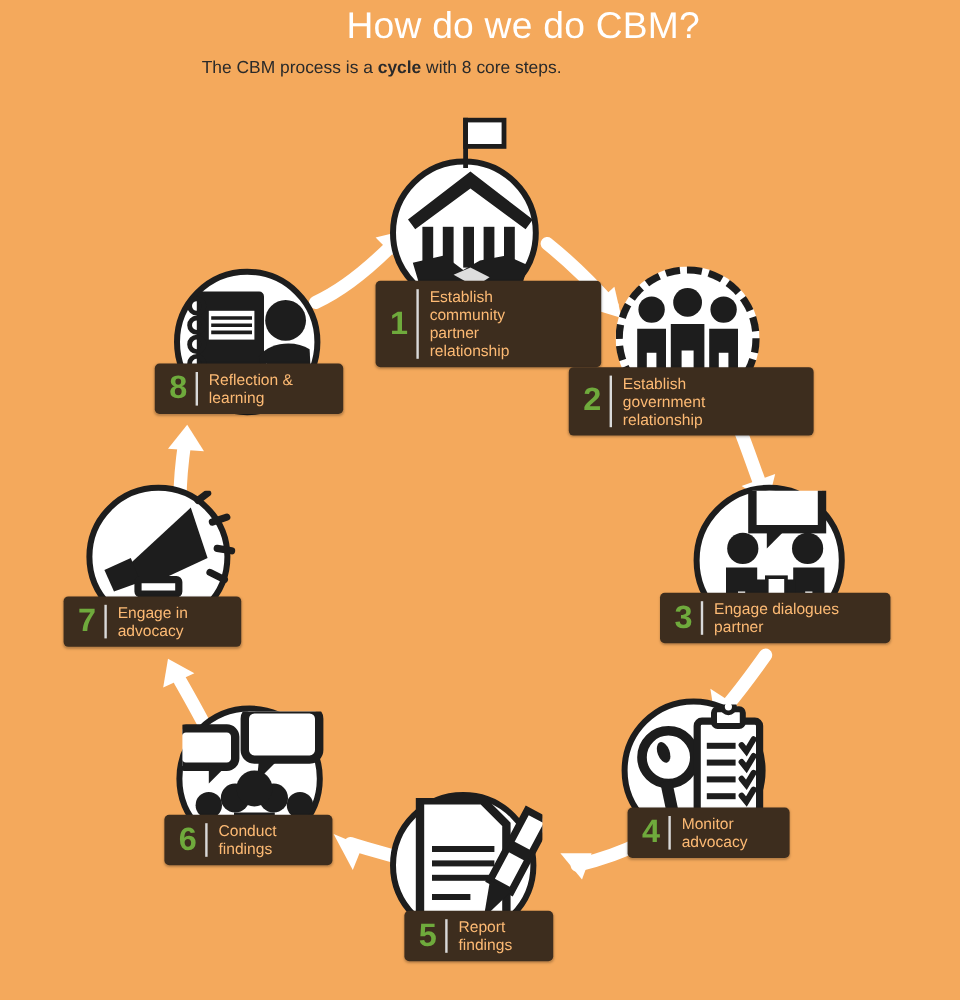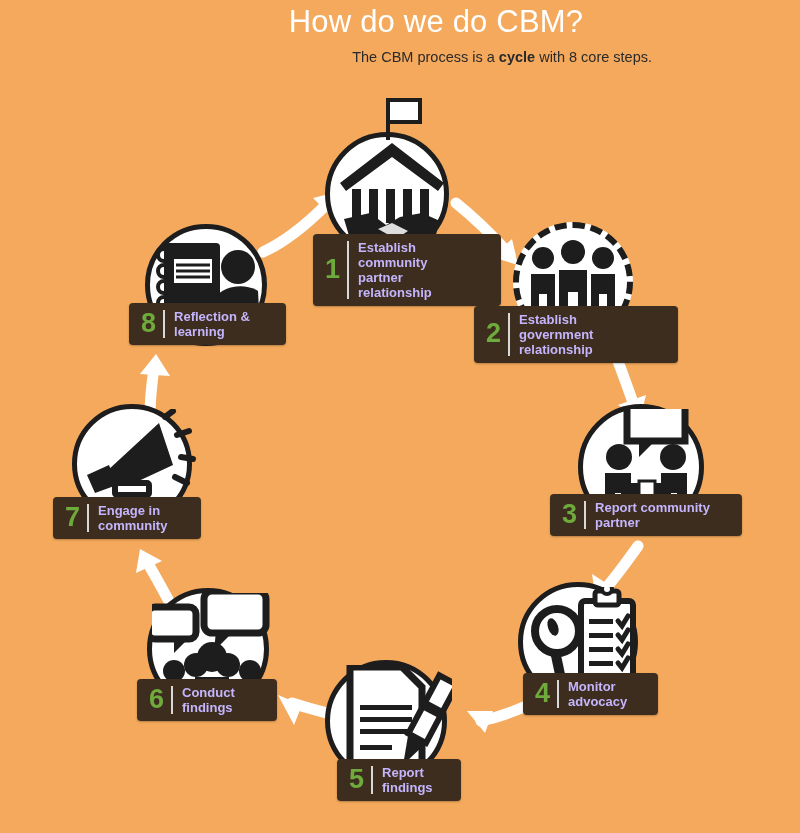--- a/index.html
+++ b/index.html
@@ -16,22 +16,22 @@
   }
   
   .title {
     position: absolute; top: 4px; left: 0; width: 800px;
     text-align: center;
     font-size: 31px; font-weight: 400; color: #ffffff;
     letter-spacing: .2px;
     margin-left: 36px;
   }
   .subtitle {
-    position: absolute; top: 49px; left: 16px; width: 636px;
-    text-align: right;
+    position: absolute; top: 49px; left: 0; width: 636px;
+    text-align: center;
     font-size: 14.5px; color: #2a2a2a;
   }
   .subtitle b { font-weight: 700; }
 
   
   .node { position: absolute; }
   .circle {
     position: absolute;
     border-radius: 50%;
     background: #ffffff;
@@ -59,23 +59,23 @@
     text-align: center;
     padding: 0 7px 2px 4px;
   }
   .plate .divider {
     width: 2px;
     background: #d9d9d9;
     align-self: stretch;
     margin: 1px 9px 1px 0;
   }
   .plate .txt {
-    color: #c4b5fd;
+    color: #fdba74;
     font-size: 13px;
-    font-weight: 700;
+    font-weight: 400;
     line-height: 1.16;
     white-space: pre-line;
   }
 
   
   .arrow { position: absolute; pointer-events: none; }
 </style>
 </head>
 <body>
 
@@ -184,21 +184,21 @@
         <circle cx="90" cy="48" r="13" fill="#1d1d1d"></circle>
         <path d="M78 64 h26 v52 h-10 v-32 h-6 v32 h-10 z" fill="#1d1d1d"></path>
 
         <path d="M46 74 L80 74 L80 86 L46 86 Z" fill="#1d1d1d"></path>
         <rect x="56" y="72" width="16" height="16" fill="#ffffff" stroke="#1d1d1d" stroke-width="3"></rect>
       </svg>
     </div>
     <div class="plate" style="left:550px;top:494px;width:192px;">
       <span class="num">3</span>
       <span class="divider"></span>
-      <span class="txt">Report community
+      <span class="txt">Engage dialogues
 partner</span>
     </div>
   </div>
 
   <div class="node">
     <div class="circle" style="left:518px;top:582px;width:120px;height:120px;">
       <svg width="120" height="120" viewBox="0 0 120 120">
 
         <circle cx="34" cy="44" r="22" fill="#ffffff" stroke="#1d1d1d" stroke-width="8"></circle>
         <ellipse cx="30" cy="40" rx="5" ry="9" fill="#1d1d1d" transform="rotate(-20 30 40)"></ellipse>
@@ -298,21 +298,21 @@
           <path d="M100 26 L112 22"></path>
           <path d="M104 48 L116 50"></path>
           <path d="M98 68 L110 74"></path>
         </g>
       </svg>
     </div>
     <div class="plate" style="left:53px;top:497px;width:148px;">
       <span class="num">7</span>
       <span class="divider"></span>
       <span class="txt">Engage in
-community</span>
+advocacy</span>
     </div>
   </div>
 
   <div class="node">
     <div class="circle" style="left:145px;top:224px;width:122px;height:122px;">
       <svg width="122" height="122" viewBox="0 0 122 122">
 
         <rect x="14" y="14" width="56" height="72" rx="4" fill="#1d1d1d"></rect>
         <rect x="24" y="30" width="38" height="24" fill="#ffffff"></rect>
         <g stroke="#1d1d1d" stroke-width="3">

